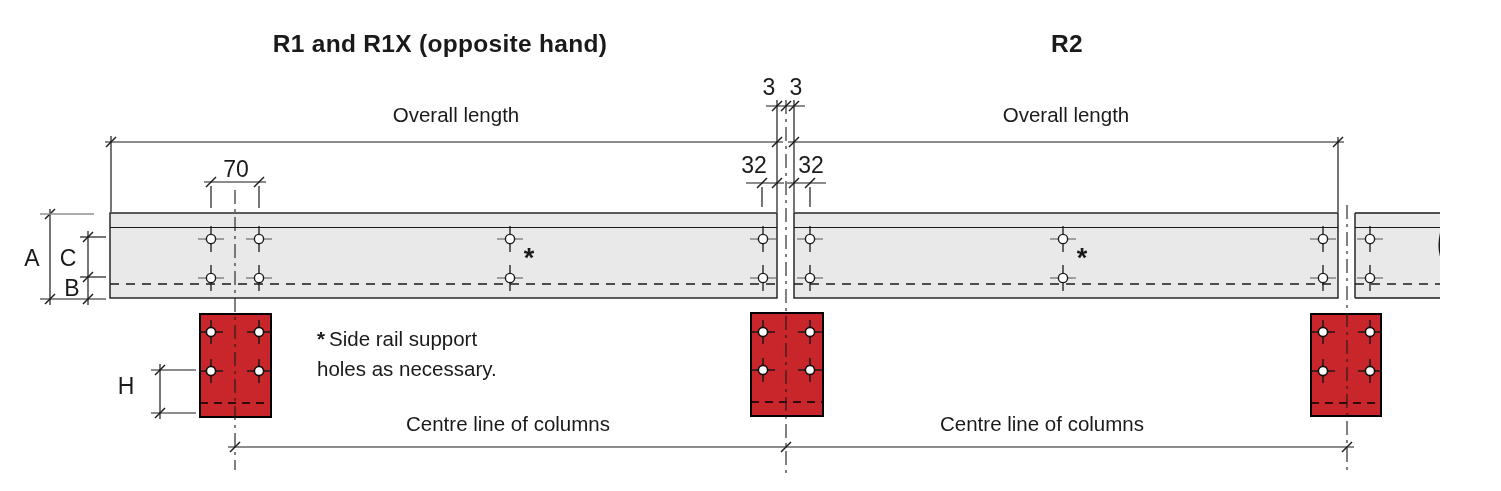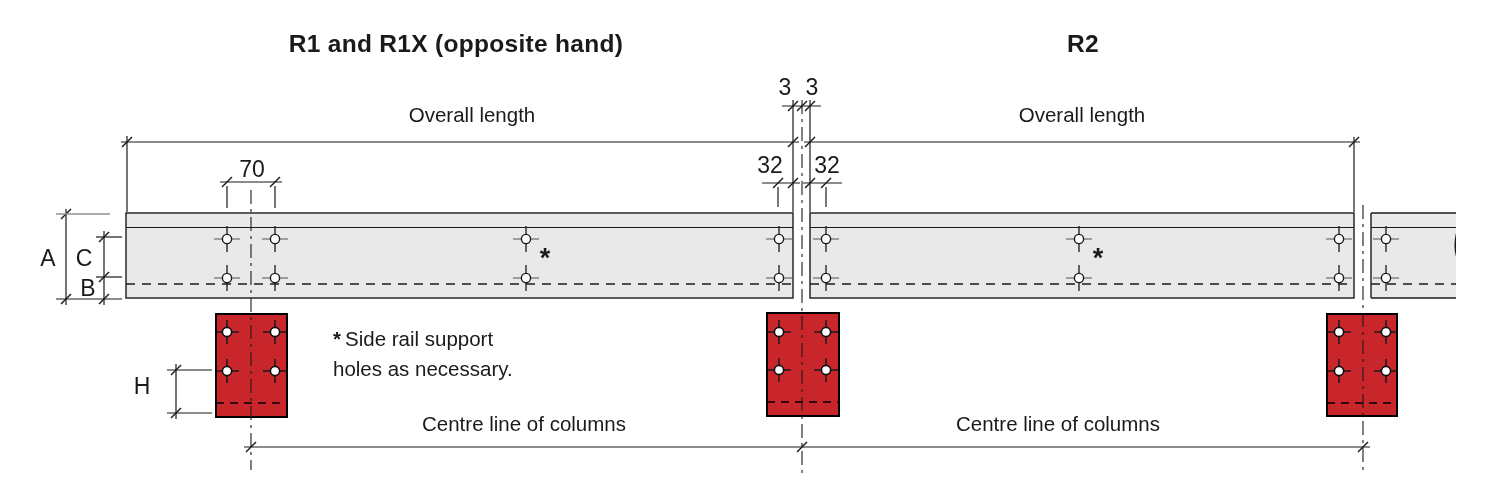--- a/index.html
+++ b/index.html
@@ -1,17 +1,17 @@
 <!DOCTYPE html>
 <html><head>
 <meta charset="utf-8">
 <style>
   html,body{margin:0;padding:0;background:#ffffff;}
   #stage{position:relative;width:1440px;height:491px;background:#ffffff;overflow:hidden;
-         font-family:"Liberation Sans",sans-serif;margin-left:16px;}
+         font-family:"Liberation Sans",sans-serif;}
   svg{display:block;}
   text{font-family:"Liberation Sans",sans-serif;fill:#1a1a1a;}
   .title{font-size:24.5px;font-weight:bold;letter-spacing:.3px;}
   .lbl{font-size:20.5px;}
   .dim{font-size:23px;}
   .star{font-size:27px;font-weight:bold;}
   .thin{stroke:#1a1a1a;stroke-width:1.2;fill:none;}
   .gray{stroke:#8f9092;stroke-width:1.3;fill:none;}
   .edge{stroke:#1a1a1a;stroke-width:1.4;fill:none;}
   .cl{stroke:#1a1a1a;stroke-width:1.1;fill:none;stroke-dasharray:14 5 3 5;}

